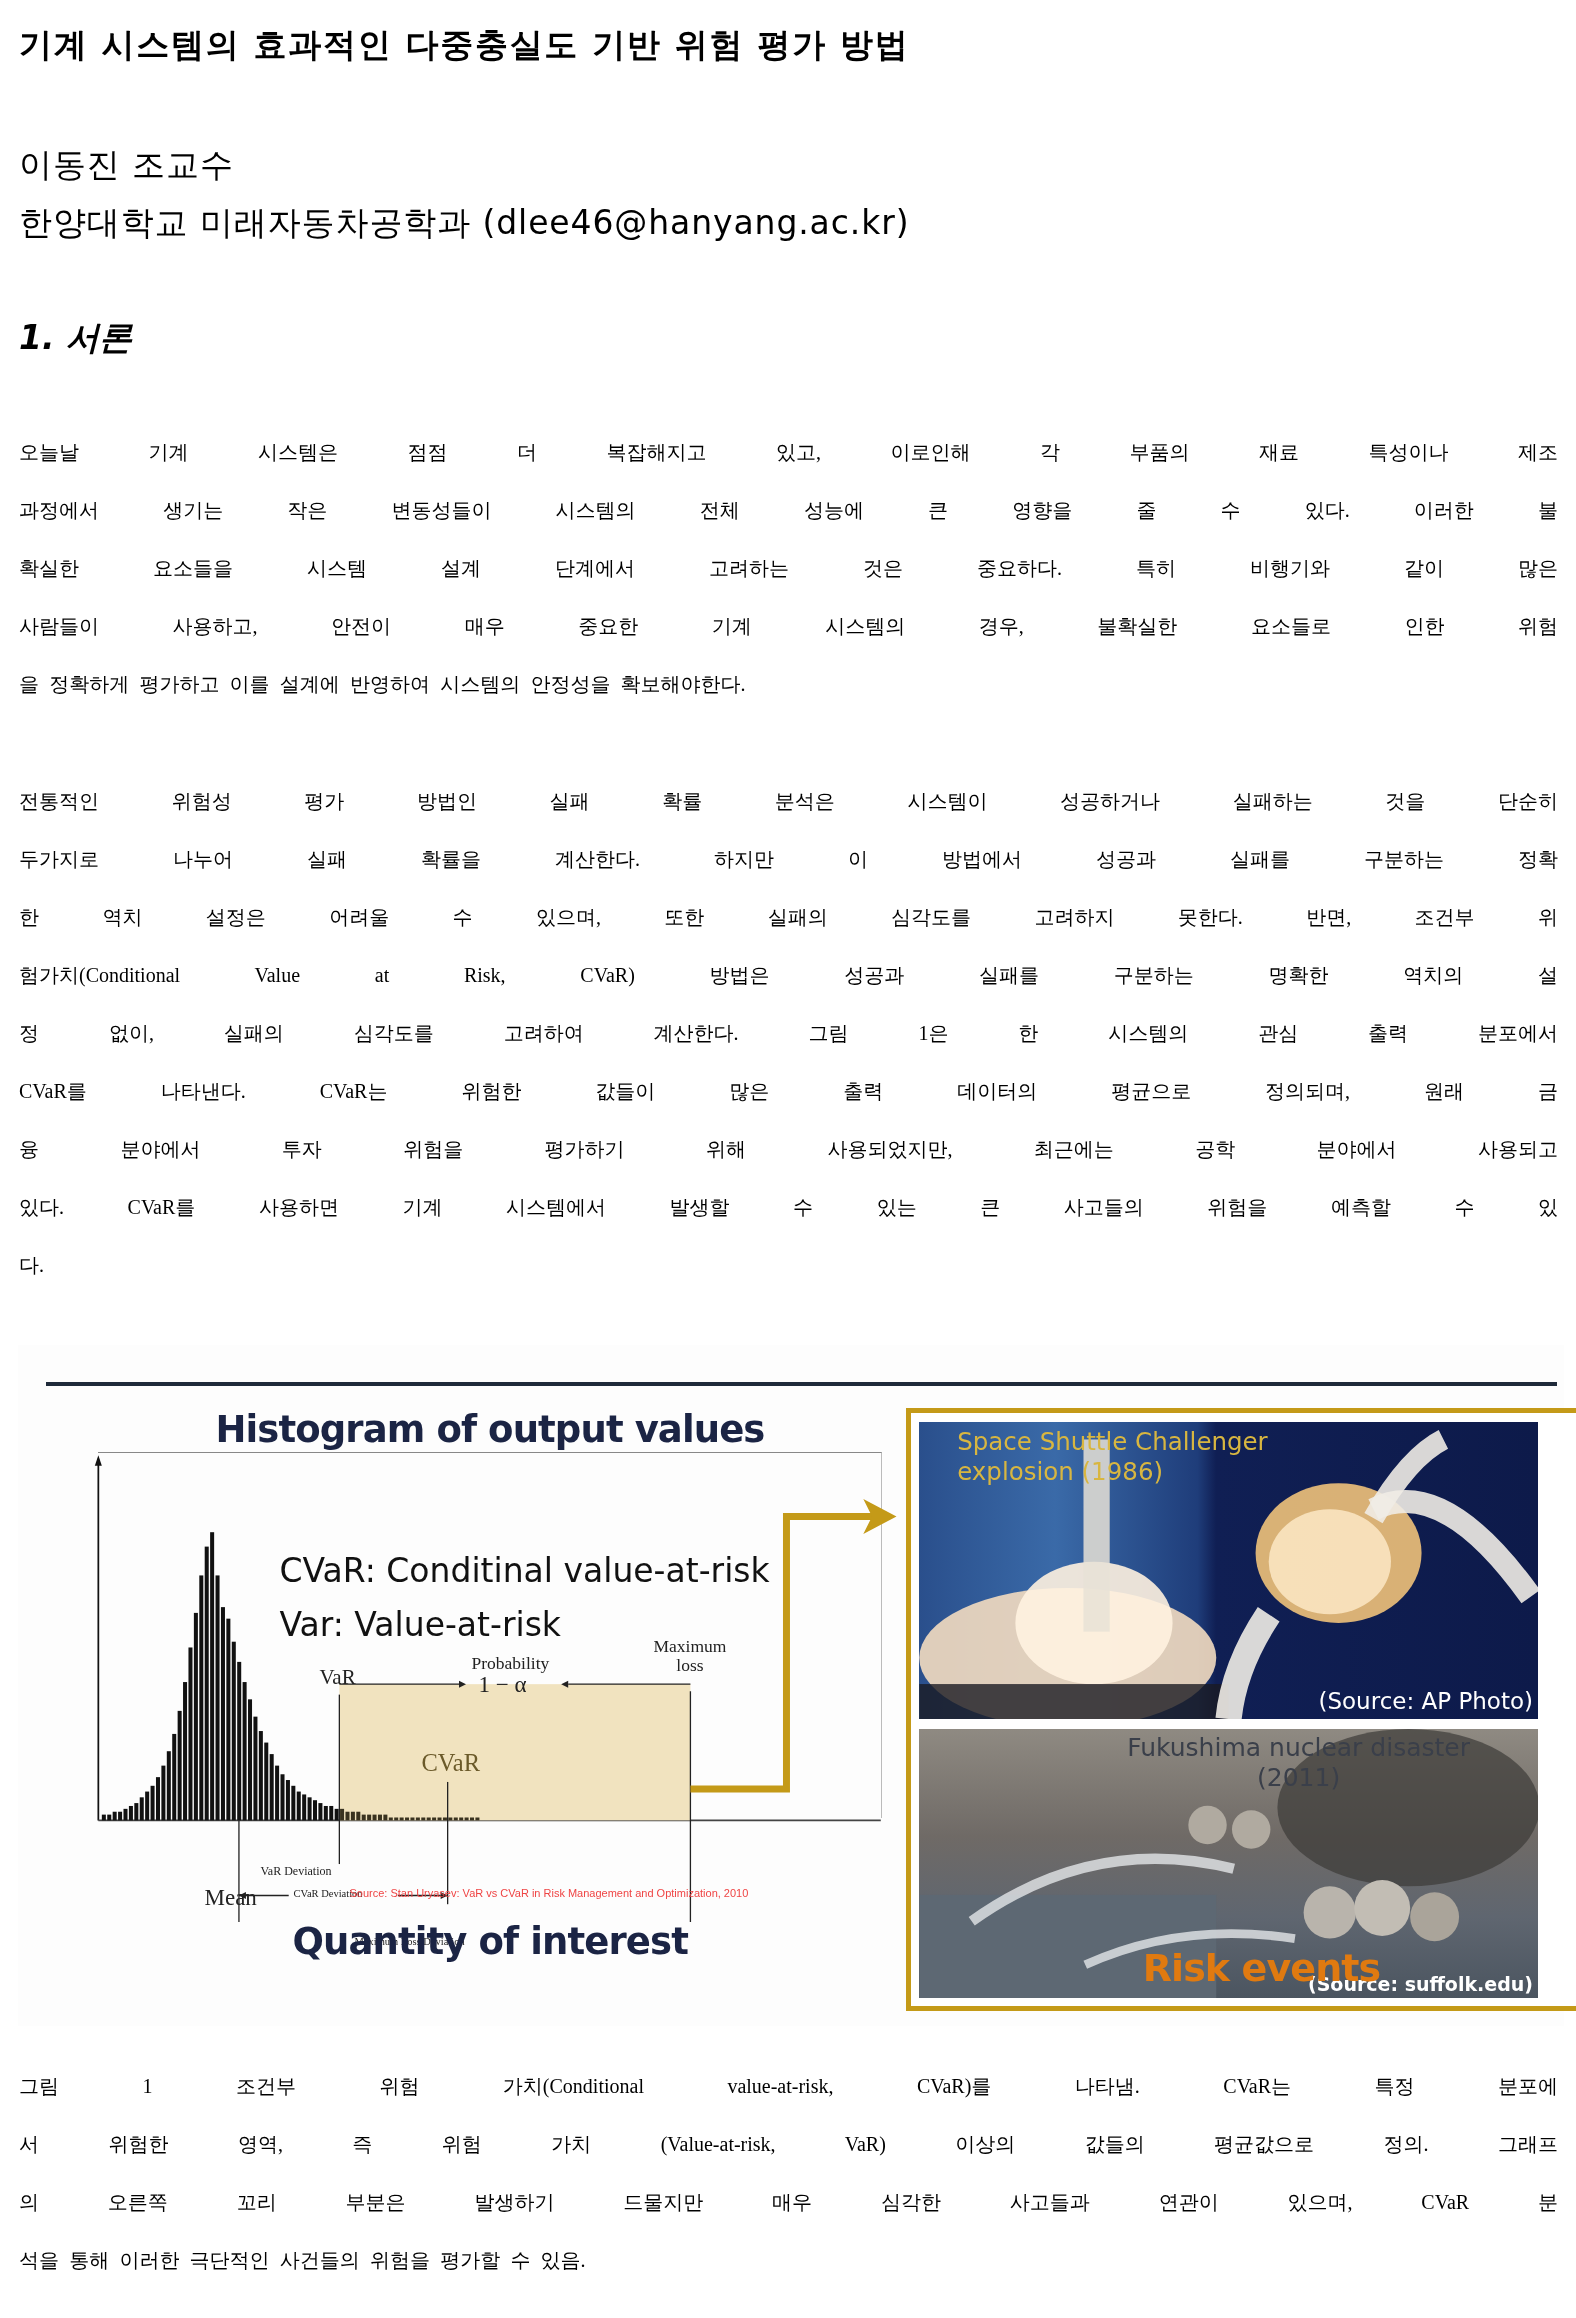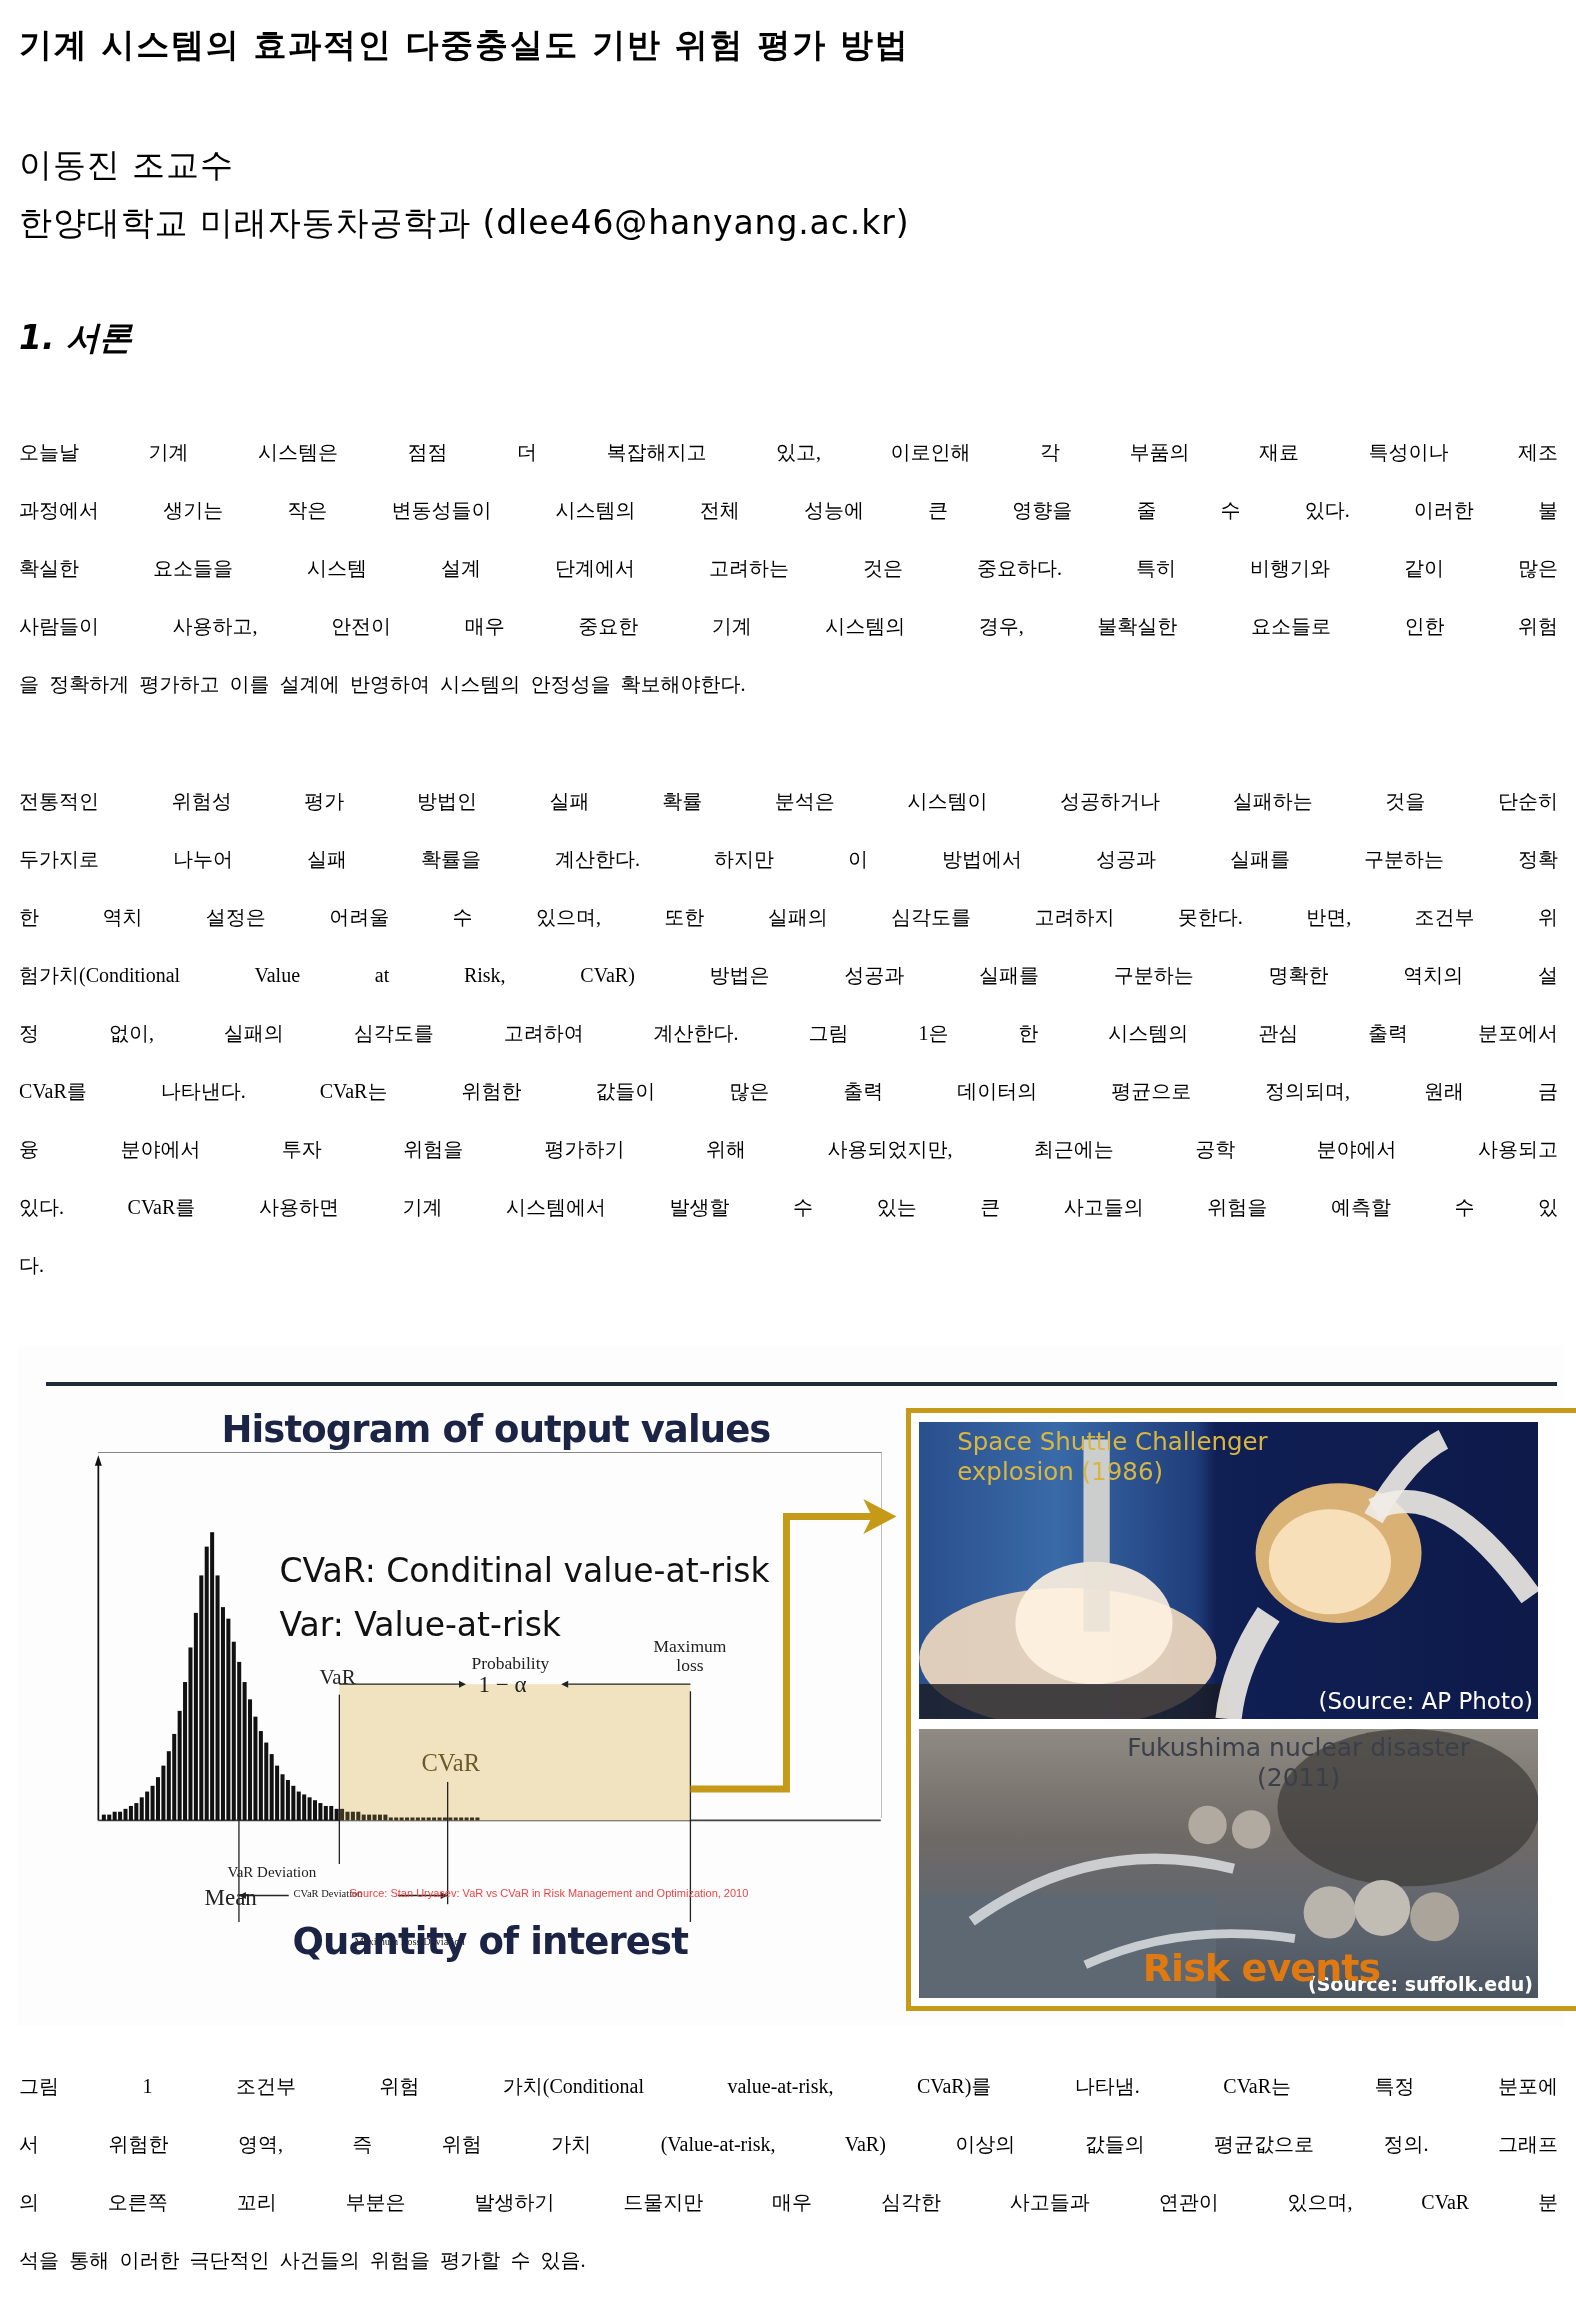--- a/index.html
+++ b/index.html
@@ -12,21 +12,21 @@
   .para { position: absolute; left: 19px; width: 1539px; font-size: 20px; line-height: 58px; text-align: justify; text-align-last: left; word-spacing: 5.2px; font-family: Liberation Serif, serif; }
   .para span.line { display: block; text-align: justify; text-align-last: justify; white-space: nowrap; }
   .para span.line.last { text-align-last: left; }
   #p1 { top: 423px; }
   #p2 { top: 772px; }
   #caption { top: 2057px; }
 
   
   .figure { position: absolute; left: 17.5px; top: 1345px; width: 1546px; height: 681px; background: #fdfdfd; }
   .fig-rule { position: absolute; left: 28px; top: 37px; width: 1511px; height: 4.4px; background: #1f2a3a; }
-  .hist-title { position: absolute; left: 204px; top: 63px; font-family: "DejaVu Sans", sans-serif; font-weight: bold; font-size: 37px; color: #1b2444; letter-spacing: -0.9px; }
+  .hist-title { position: absolute; left: 198px; top: 63px; font-family: "DejaVu Sans", sans-serif; font-weight: bold; font-size: 37px; color: #1b2444; letter-spacing: -0.9px; }
   .plot-frame { position: absolute; left: 80px; top: 107px; width: 783px; height: 365px; border-top: 1.7px solid #888; border-right: 1.7px solid #bbb; }
   .legend { position: absolute; left: 262px; top: 199px; font-size: 33px; color: #111; line-height: 54px; font-family: "DejaVu Sans", sans-serif; }
   .tiny { font-family: "Liberation Serif", "DejaVu Serif", serif; color: #222; position: absolute; }
   .risk-box { position: absolute; left: 888px; top: 63px; width: 712px; height: 603px; border: 5.2px solid #c49a18; box-sizing: border-box; background: #fff; }
   .photo1 { position: absolute; left: 8.7px; top: 8.7px; width: 619px; height: 297px;
             background: linear-gradient(90deg, #2a4f8c 0%, #3a6aa8 22%, #1f3d7a 45%, #101f54 48%, #0d1a4a 100%); overflow: hidden; }
   .photo2 { position: absolute; left: 8.7px; top: 316px; width: 619px; height: 269px;
             background: linear-gradient(180deg, #8f8a82 0%, #6f6a66 40%, #5f6670 70%, #4b5560 100%); overflow: hidden; }
   .risk-label { position: absolute; left: 0; width: 100%; top: 533px; text-align: center; font-size: 38px; font-weight: bold; color: #e07a10; letter-spacing: -0.9px; }
   .photo-caption { position: absolute; font-size: 24.5px; }
@@ -181,21 +181,21 @@
   </div>
 
   <div class="tiny" style="left:302px;top:320px;font-size:21px;">VaR</div>
   <div class="tiny" style="left:636px;top:292px;font-size:17.5px;text-align:center;line-height:19px;">
     <div>Maximum</div>
     <div>loss</div>
   </div>
   <div class="tiny" style="left:454px;top:308px;font-size:17.5px;">Probability</div>
   <div class="tiny" style="left:461px;top:327px;font-size:23px;">1 − α</div>
   <div class="tiny" style="left:404px;top:404px;font-size:24.5px;color:#6b5a2a;">CVaR</div>
-  <div class="tiny" style="left:210px;top:519px;font-size:15px;">VaR Deviation</div>
+  <div class="tiny" style="left:243px;top:519px;font-size:12px;">VaR Deviation</div>
   <div class="tiny" style="left:276px;top:543px;font-size:10.5px;">CVaR Deviation</div>
   <div class="tiny" style="left:337px;top:591px;font-size:10.5px;">Maximum Loss Deviation</div>
   <div class="tiny" style="left:187px;top:535px;font-size:23px;top:540px;">Mean</div>
   <div class="source-note">Source: Stan Uryasev: VaR vs CVaR in Risk Management and Optimization, 2010</div>
   <div class="qoi">Quantity of interest</div>
 
   <div class="risk-box">
     <div class="photo1">
       <svg width="619" height="297" style="position:absolute;left:0;top:0;" viewBox="0 0 708 340">
         <ellipse cx="170" cy="270" rx="170" ry="80" fill="#f3dcc0" opacity="0.9"></ellipse>

